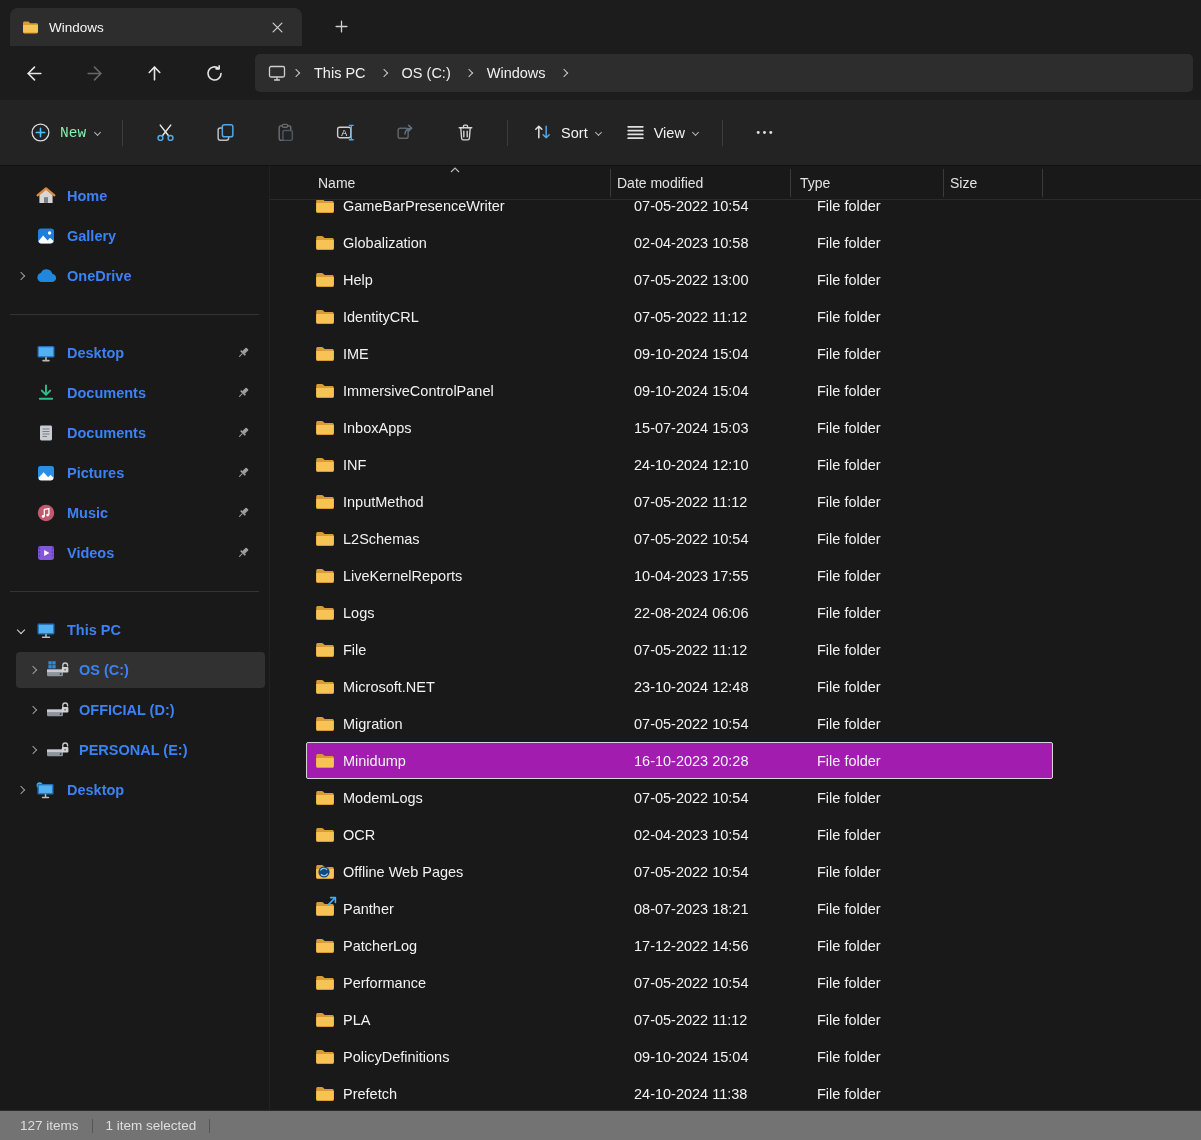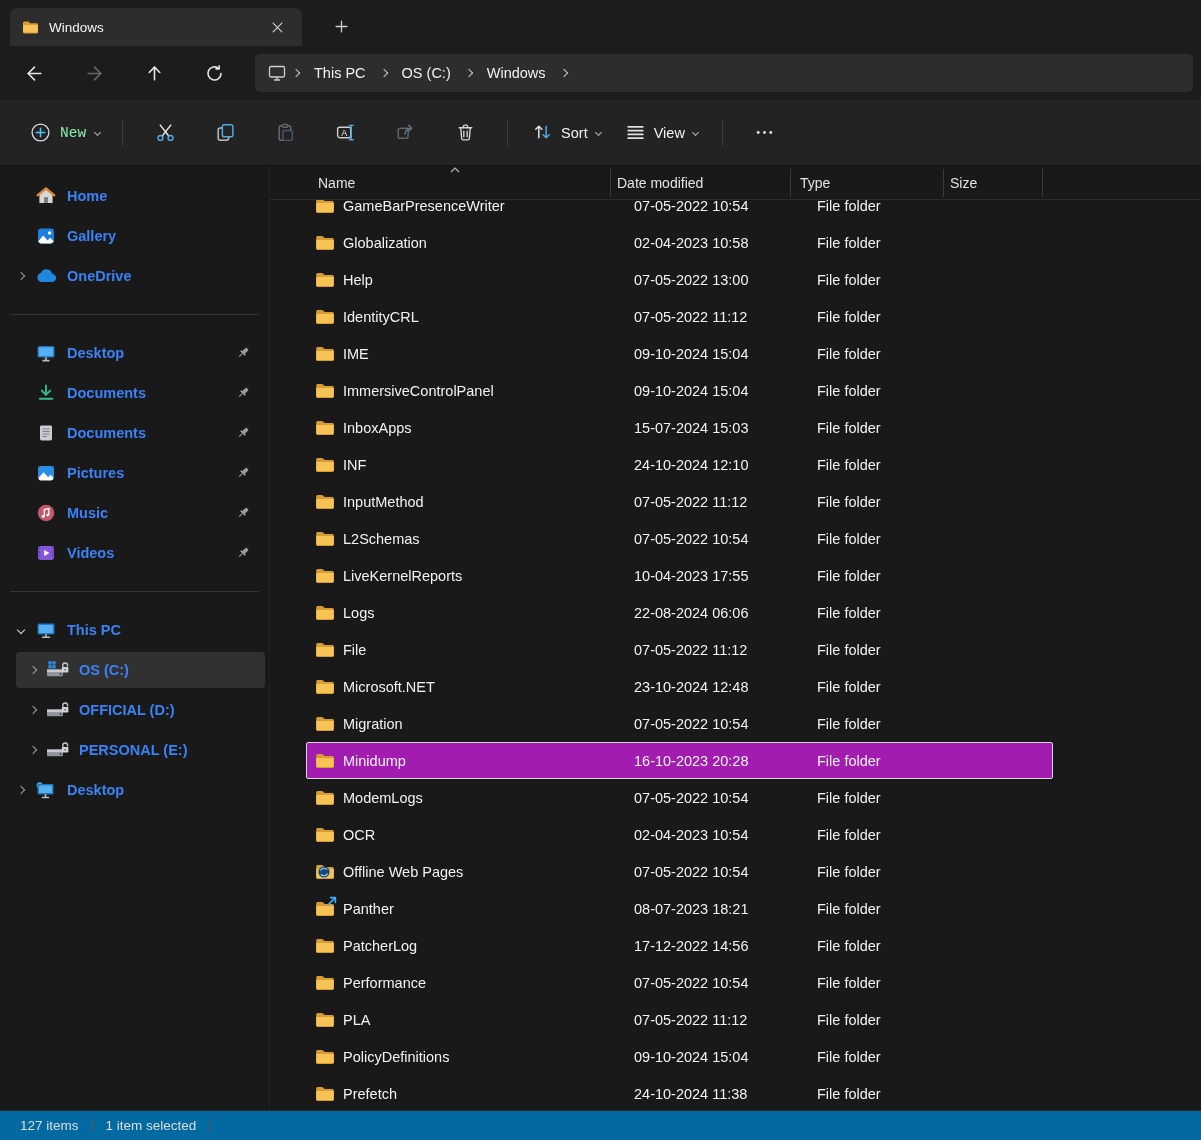--- a/index.html
+++ b/index.html
@@ -76,21 +76,21 @@
   .c-name { width:299px; padding-left:8px; white-space:nowrap; overflow:hidden; }
   .c-date { width:183px; white-space:nowrap; }
   .c-type { width:150px; white-space:nowrap; }
   .c-size { flex:1; }
   .badge-web { position:absolute; left:3px; top:4px; display:none; }
   .badge-link { position:absolute; right:-2px; top:-3px; display:none; }
   .row.icon-web .badge-web { display:block; }
   .row.icon-link .badge-link { display:block; }
 
   
-  .statusbar { position:absolute; left:0; top:1110px; width:1201px; height:30px; background:#0369a1;
+  .statusbar { position:absolute; left:0; top:1110px; width:1201px; height:30px; background:#737373;
                border-top:1px solid #2b2b2b; display:flex; align-items:center; padding-left:20px;
                font-size:13.5px; color:#dedede; }
   .sb-sep { width:1px; height:14px; background:#555; margin:0 13px; }
 </style>
 </head>
 <body>
 
 <div class="titlebar">
   <div class="tab">
     <span>

